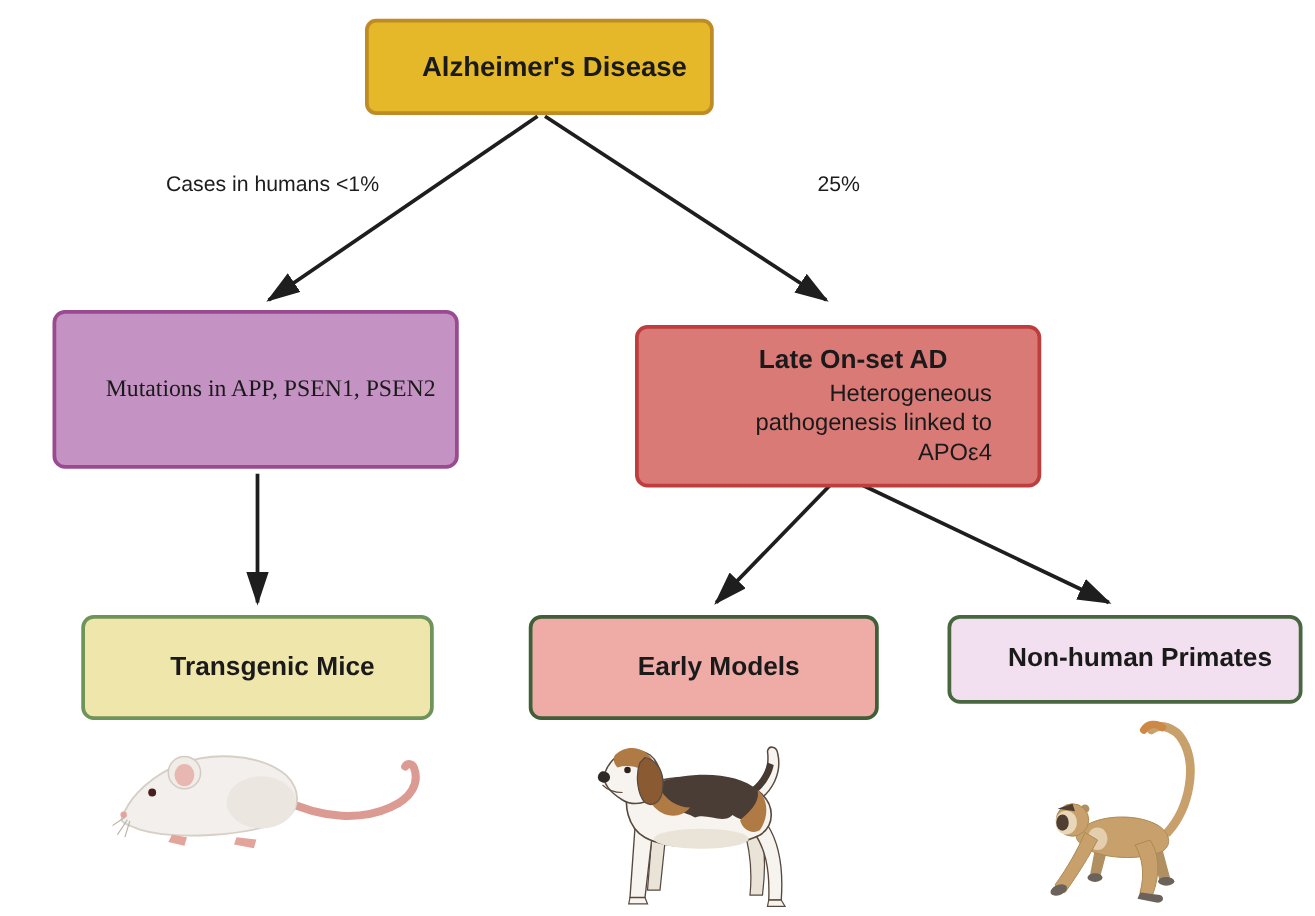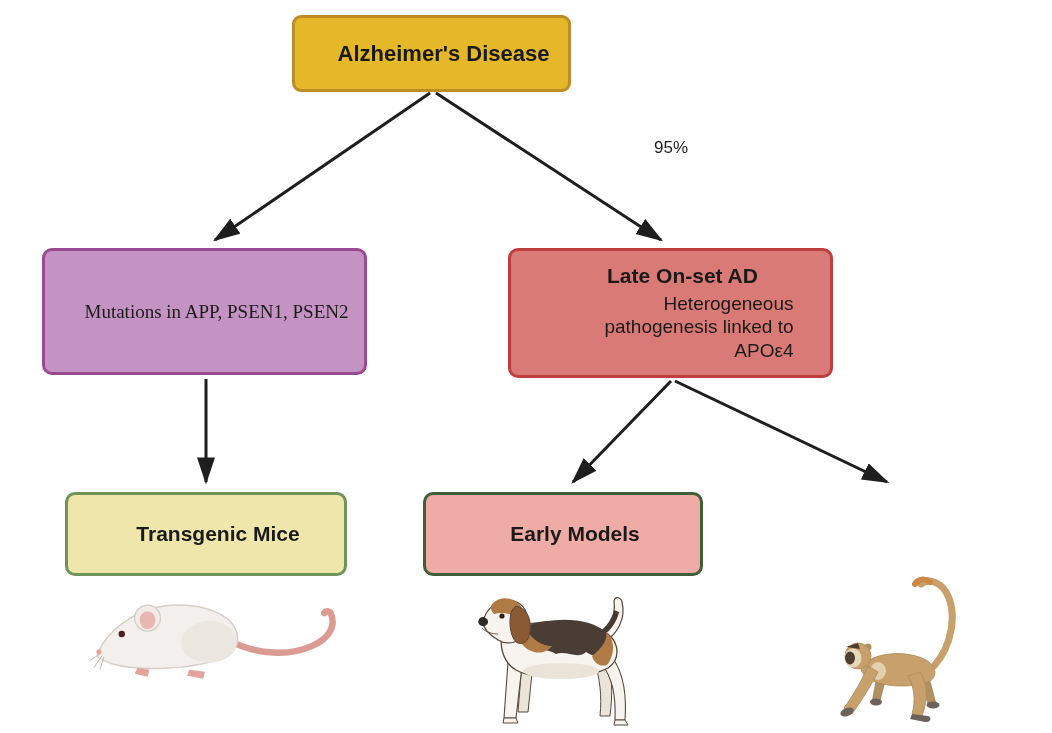--- a/index.html
+++ b/index.html
@@ -12,21 +12,21 @@
   .node{
     position:absolute;box-sizing:border-box;border:3px solid;border-radius:10px;
     display:flex;flex-direction:column;align-items:center;justify-content:center;
     text-align:center;line-height:1.25;padding-left:24px;
   }
   .node .title{font-weight:bold;}
   .node .detail{font-weight:normal;}
   .node-root{left:292px;top:15px;width:279px;height:77px;border-radius:9px;}
   .node-root .title{font-size:22px;}
   .node-early{left:42px;top:248px;width:325px;height:127px;}
-  .node-late{left:508px;top:248px;width:325px;height:130px;}
+  .node-late{left:508px;top:260px;width:325px;height:130px;}
   .node-early .title,.node-late .title{font-size:21px;margin-bottom:2px;}
   .node-early .detail,.node-late .detail{font-size:19px;}
   .node-early .detail{max-width:275px;font-family:Liberation Serif, serif;}
   .node-late .detail{max-width:222px;text-align:right;}
   .node-leaf{height:84px;}
   .node-leaf .title{font-size:21px;}
   .node-mice{left:65px;top:492px;width:282px;}
   .node-canine{left:423px;top:492px;width:280px;}
   .node-primate{left:758px;top:492px;width:284px;height:71px;}
   .edge-label{
@@ -55,42 +55,46 @@
     <line x1="436" y1="93" x2="661" y2="240" stroke="#1e1e1e" stroke-width="3" marker-end="url(#ah)"></line>
     <line x1="206" y1="379" x2="206" y2="482" stroke="#1e1e1e" stroke-width="3" marker-end="url(#ah)"></line>
     <line x1="671" y1="381" x2="573" y2="482" stroke="#1e1e1e" stroke-width="3" marker-end="url(#ah)"></line>
     <line x1="675" y1="381" x2="887" y2="482" stroke="#1e1e1e" stroke-width="3" marker-end="url(#ah)"></line>
   </svg>
 
   <div class="node node-root" style="background-color: rgb(228, 184, 41); border-color: rgb(191, 139, 37);">
     <div class="title">Alzheimer's Disease</div>
   </div>
 
+  <div class="edge-label edge-label-left">Cases in humans &lt;1%</div>
 
   <div class="edge-label edge-label-right">
-    <div>95%</div>
+    <div>25%</div>
   </div>
 
   <div class="node node-early" style="background-color: rgb(196, 147, 195); border-color: rgb(154, 74, 145);">
     <div class="detail">Mutations in APP, PSEN1, PSEN2</div>
   </div>
 
   <div class="node node-late" style="background-color: rgb(217, 122, 119); border-color: rgb(191, 61, 60);">
     <div class="title">Late On-set AD</div>
     <div class="detail">Heterogeneous pathogenesis linked to APOε4</div>
   </div>
 
   <div class="node node-leaf node-mice" style="background-color: rgb(239, 230, 171); border-color: rgb(111, 148, 89);">
     <div class="title">Transgenic Mice</div>
   </div>
 
   <div class="node node-leaf node-canine" style="background-color: rgb(239, 171, 166); border-color: rgb(63, 95, 56);">
     <div class="title">Early Models</div>
   </div>
 
+  <div class="node node-leaf node-primate" style="background-color: rgb(242, 223, 240); border-color: rgb(72, 103, 63);">
+    <div class="title">Non-human Primates</div>
+  </div>
 
   <div class="animal animal-mouse">
     <svg viewBox="0 0 260 100">
       <path d="M138 58 C 170 74 202 74 224 64 C 240 57 248 45 243 32 C 242 29 238 28 236 31" fill="none" stroke="#dc9b92" stroke-width="6.5" stroke-linecap="round"></path>
       <path d="M8 72 C 12 60 24 44 48 32 C 76 18 118 20 140 38 C 152 50 152 66 138 74 C 110 88 48 90 22 82 C 12 78 5 76 8 72 Z" fill="#f2efec" stroke="#d6cfc6" stroke-width="1.5"></path>
       <ellipse cx="120" cy="60" rx="28" ry="21" fill="#ebe6e0"></ellipse>
       <path d="M48 86 l 12 2 l -2 7 l -13 -3 z" fill="#e3a49c"></path>
       <path d="M100 88 l 16 2 l -2 7 l -16 -3 z" fill="#e3a49c"></path>
       <circle cx="58" cy="36" r="13" fill="#f0ece8" stroke="#d3cbc2" stroke-width="1.2"></circle>
       <ellipse cx="58" cy="38" rx="8" ry="9" fill="#e9b7b2"></ellipse>

